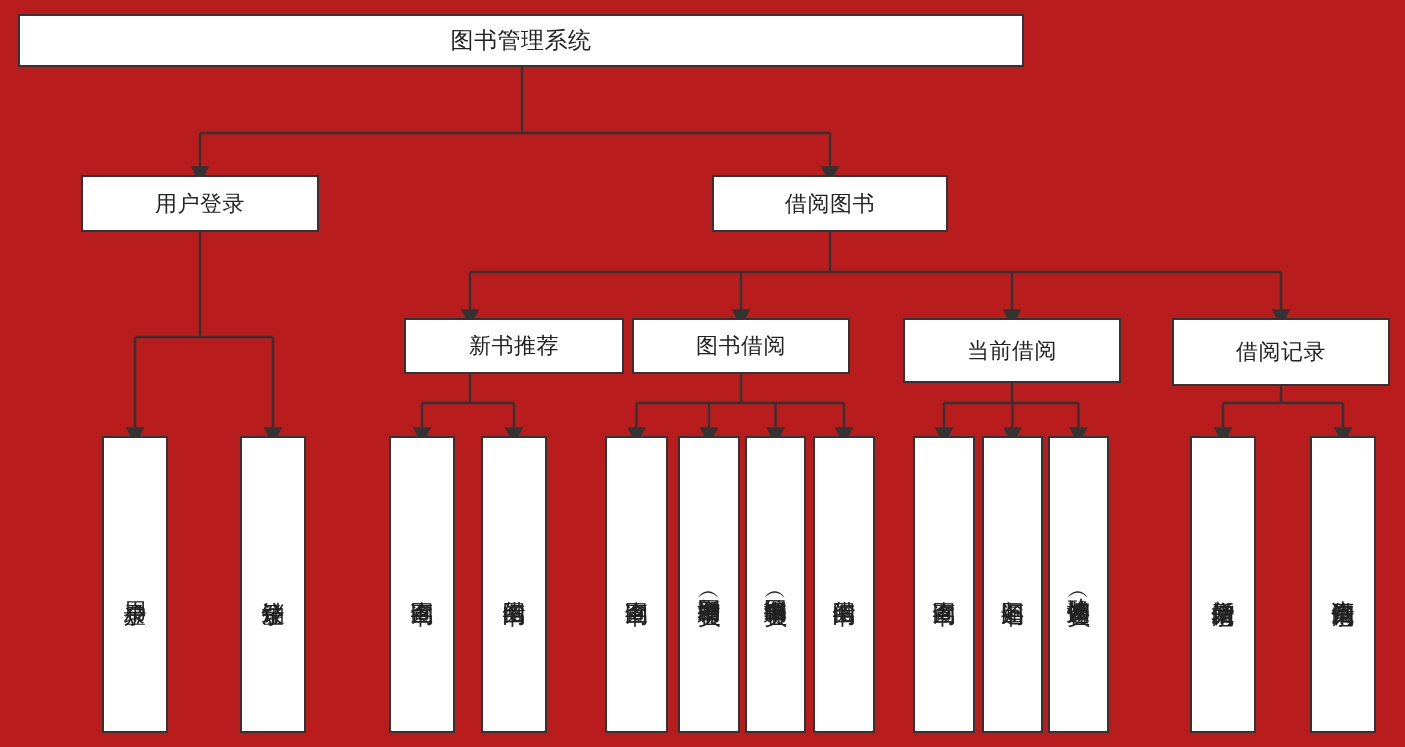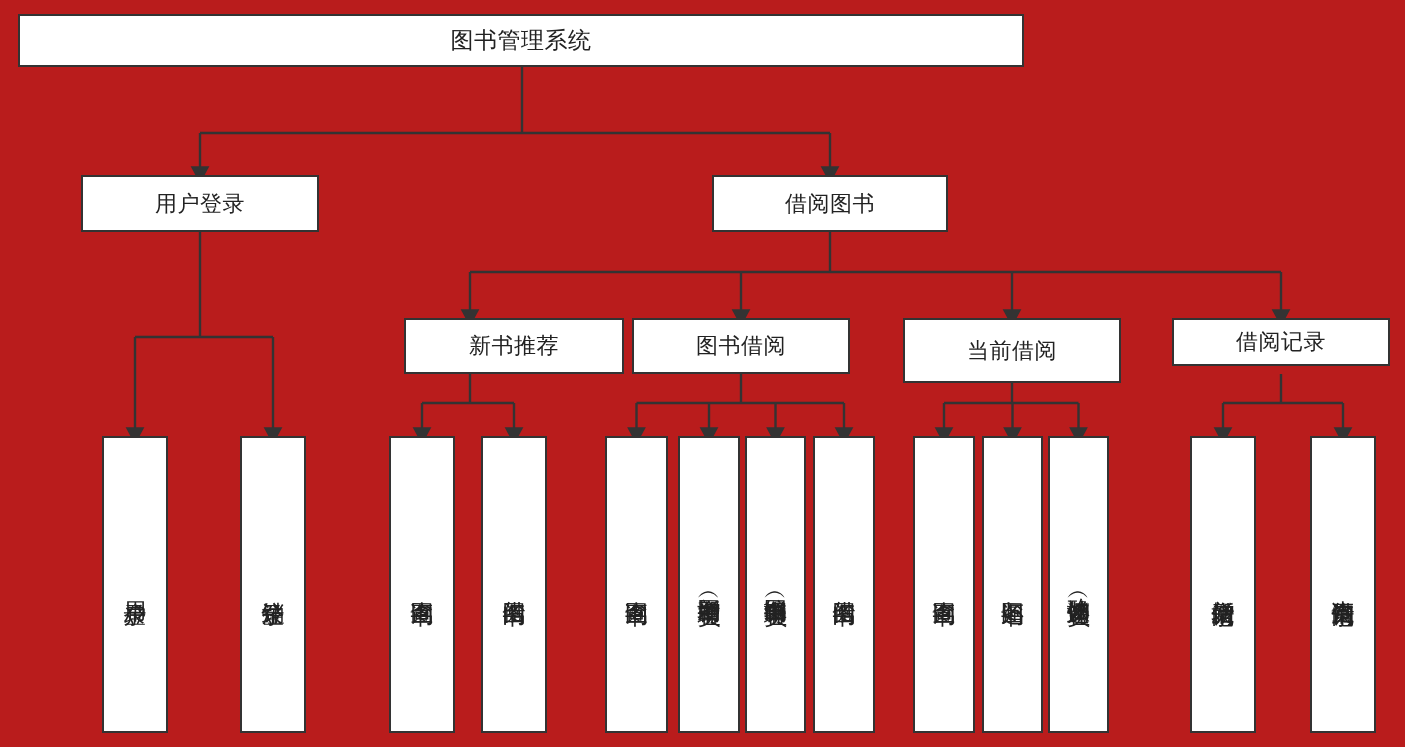--- a/index.html
+++ b/index.html
@@ -125,21 +125,21 @@
       </div>
       <div class="node horiz" style="left: 360px; top: 318px; width: 220px; height: 56px; margin-left: 44px;">
         <span>新书推荐</span>
       </div>
       <div class="node horiz" style="left: 632px; top: 318px; width: 218px; height: 56px;">
         <span>图书借阅</span>
       </div>
       <div class="node horiz" style="left: 903px; top: 318px; width: 218px; height: 65px;">
         <span>当前借阅</span>
       </div>
-      <div class="node horiz" style="left: 1172px; top: 318px; width: 218px; height: 48px;">
+      <div class="node horiz" style="left: 1172px; top: 318px; width: 218px; height: 68px;">
         <span>借阅记录</span>
       </div>
       <div class="node vert" style="left: 102px; top: 436px; width: 66px; height: 297px;">
         <span>用户登录</span>
       </div>
       <div class="node vert" style="left: 240px; top: 436px; width: 66px; height: 297px;">
         <span>注销登录</span>
       </div>
       <div class="node vert" style="left: 389px; top: 436px; width: 66px; height: 297px;">
         <span>查询图书</span>

